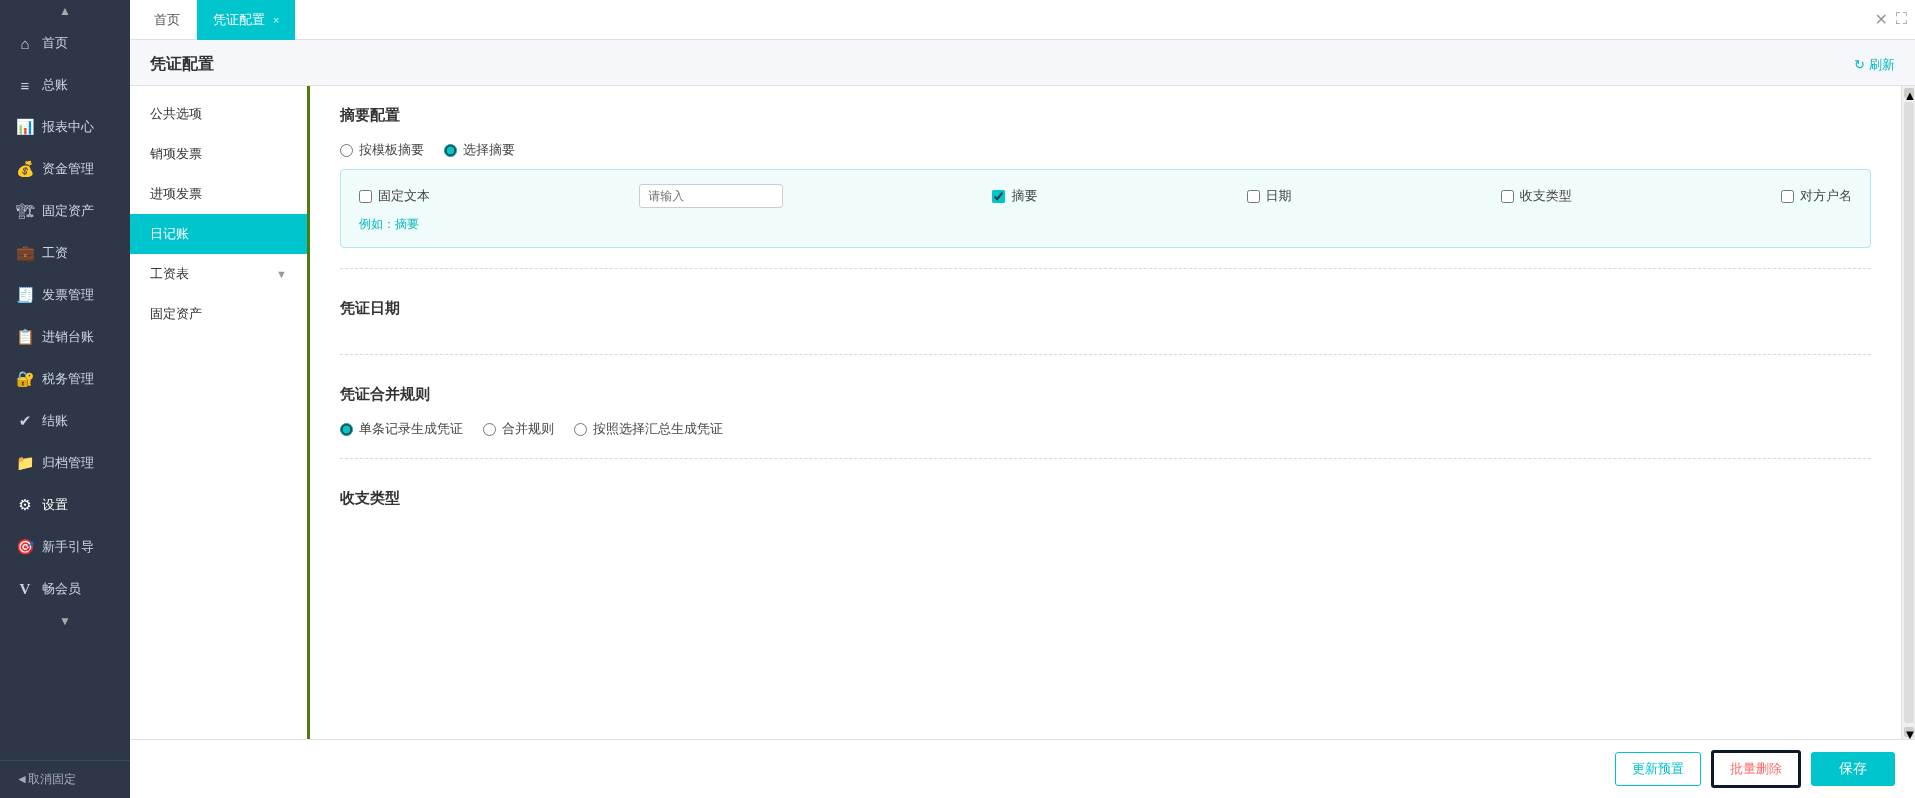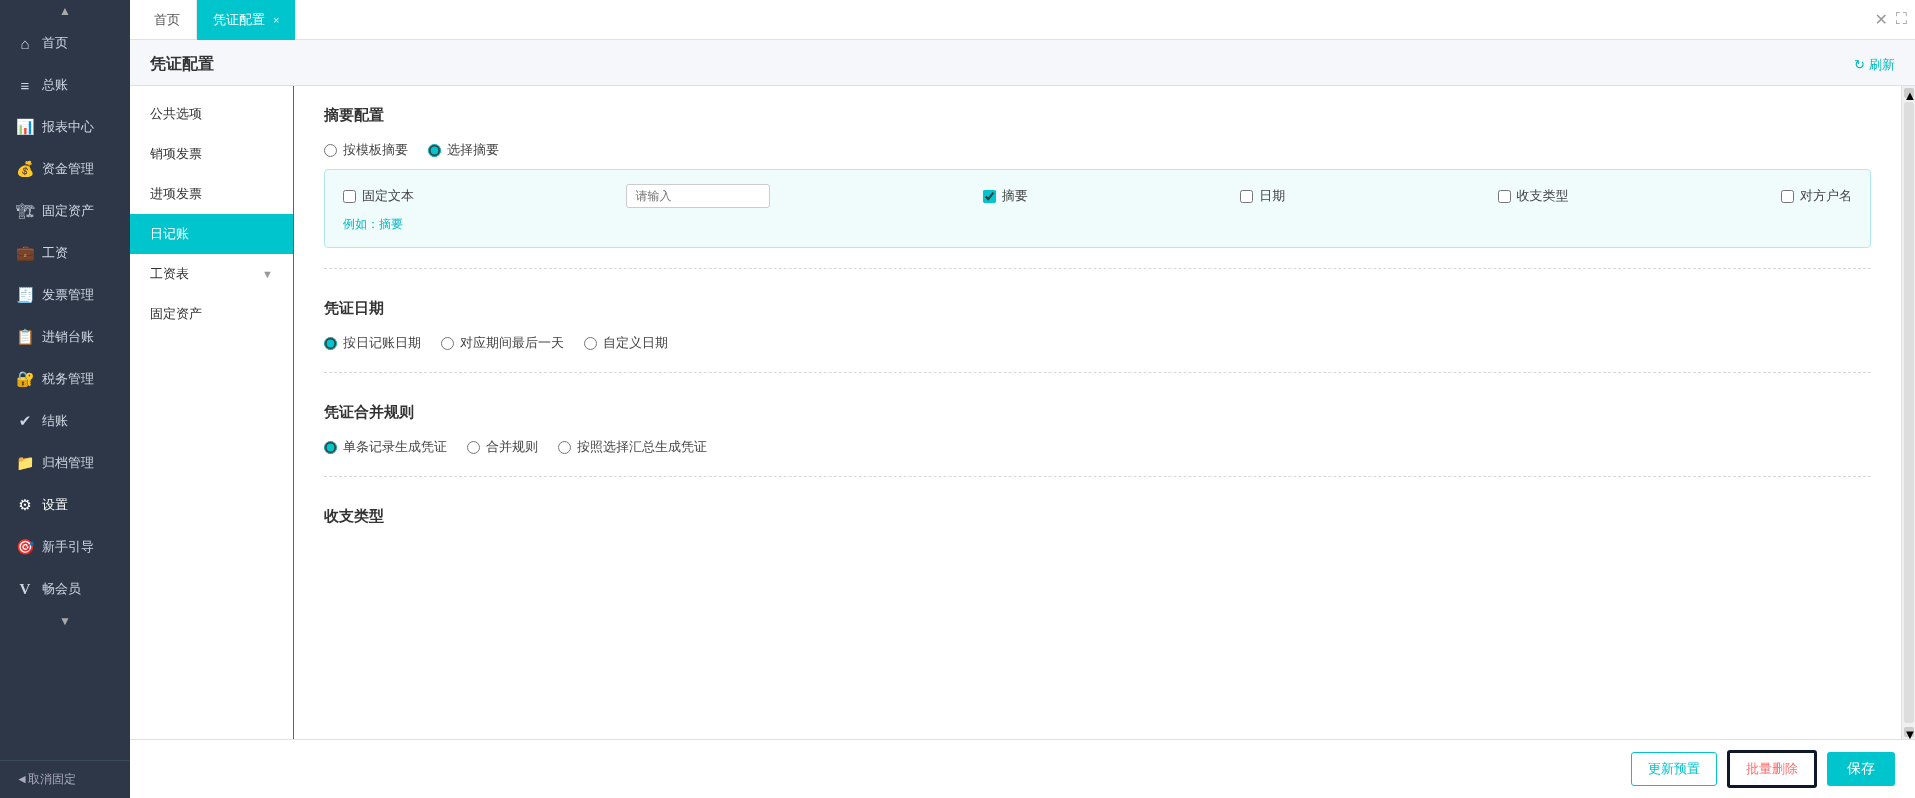--- a/index.html
+++ b/index.html
@@ -107,23 +107,23 @@
 
     
     .content-area {
       display: flex;
       flex: 1;
       overflow: hidden;
     }
 
     
     .left-nav {
-      width: 164px;
-      background: #fff;
-      border-right: 1px solid #4d7c0f;
+      width: 180px;
+      background: #fff;
+      border-right: 3px solid #4d7c0f;
       flex-shrink: 0;
       padding-top: 8px;
     }
     .left-nav-item {
       padding: 11px 20px;
       font-size: 13px;
       cursor: pointer;
       color: #333;
       display: flex;
       align-items: center;
@@ -222,21 +222,21 @@
       background: #fff;
       padding: 7px 16px;
       border-radius: 3px;
       font-size: 13px;
       cursor: pointer;
     }
     .btn-primary {
       background: #00c5cd;
       color: #fff;
       border: none;
-      padding: 8px 20px;
+      padding: 8px 28px;
       border-radius: 3px;
       font-size: 14px;
       cursor: pointer;
       font-weight: 500;
     }
 
     
     .right-content::-webkit-scrollbar { width: 6px; }
     .right-content::-webkit-scrollbar-thumb { background: #ccc; border-radius: 3px; }
 
@@ -403,34 +403,20 @@
               <input type="checkbox" style="">
               <span>对方户名</span>
             </label>
           </div>
           <div class="example-text">例如：摘要</div>
         </div>
       </div>
 
       <div class="section">
         <div class="section-title">凭证日期</div>
-        <div class="radio-group">
-          <label class="radio-item">
-            <input type="radio" name="voucher-date" checked="" style="">
-            <span>按日记账日期</span>
-          </label>
-          <label class="radio-item">
-            <input type="radio" name="voucher-date" style="">
-            <span>对应期间最后一天</span>
-          </label>
-          <label class="radio-item">
-            <input type="radio" name="voucher-date" style="">
-            <span>自定义日期</span>
-          </label>
-        </div>
       </div>
 
       <div class="section">
         <div class="section-title">凭证合并规则</div>
         <div class="radio-group">
           <label class="radio-item">
             <input type="radio" name="merge-rule" checked="" style="">
             <span>单条记录生成凭证</span>
           </label>
           <label class="radio-item">

